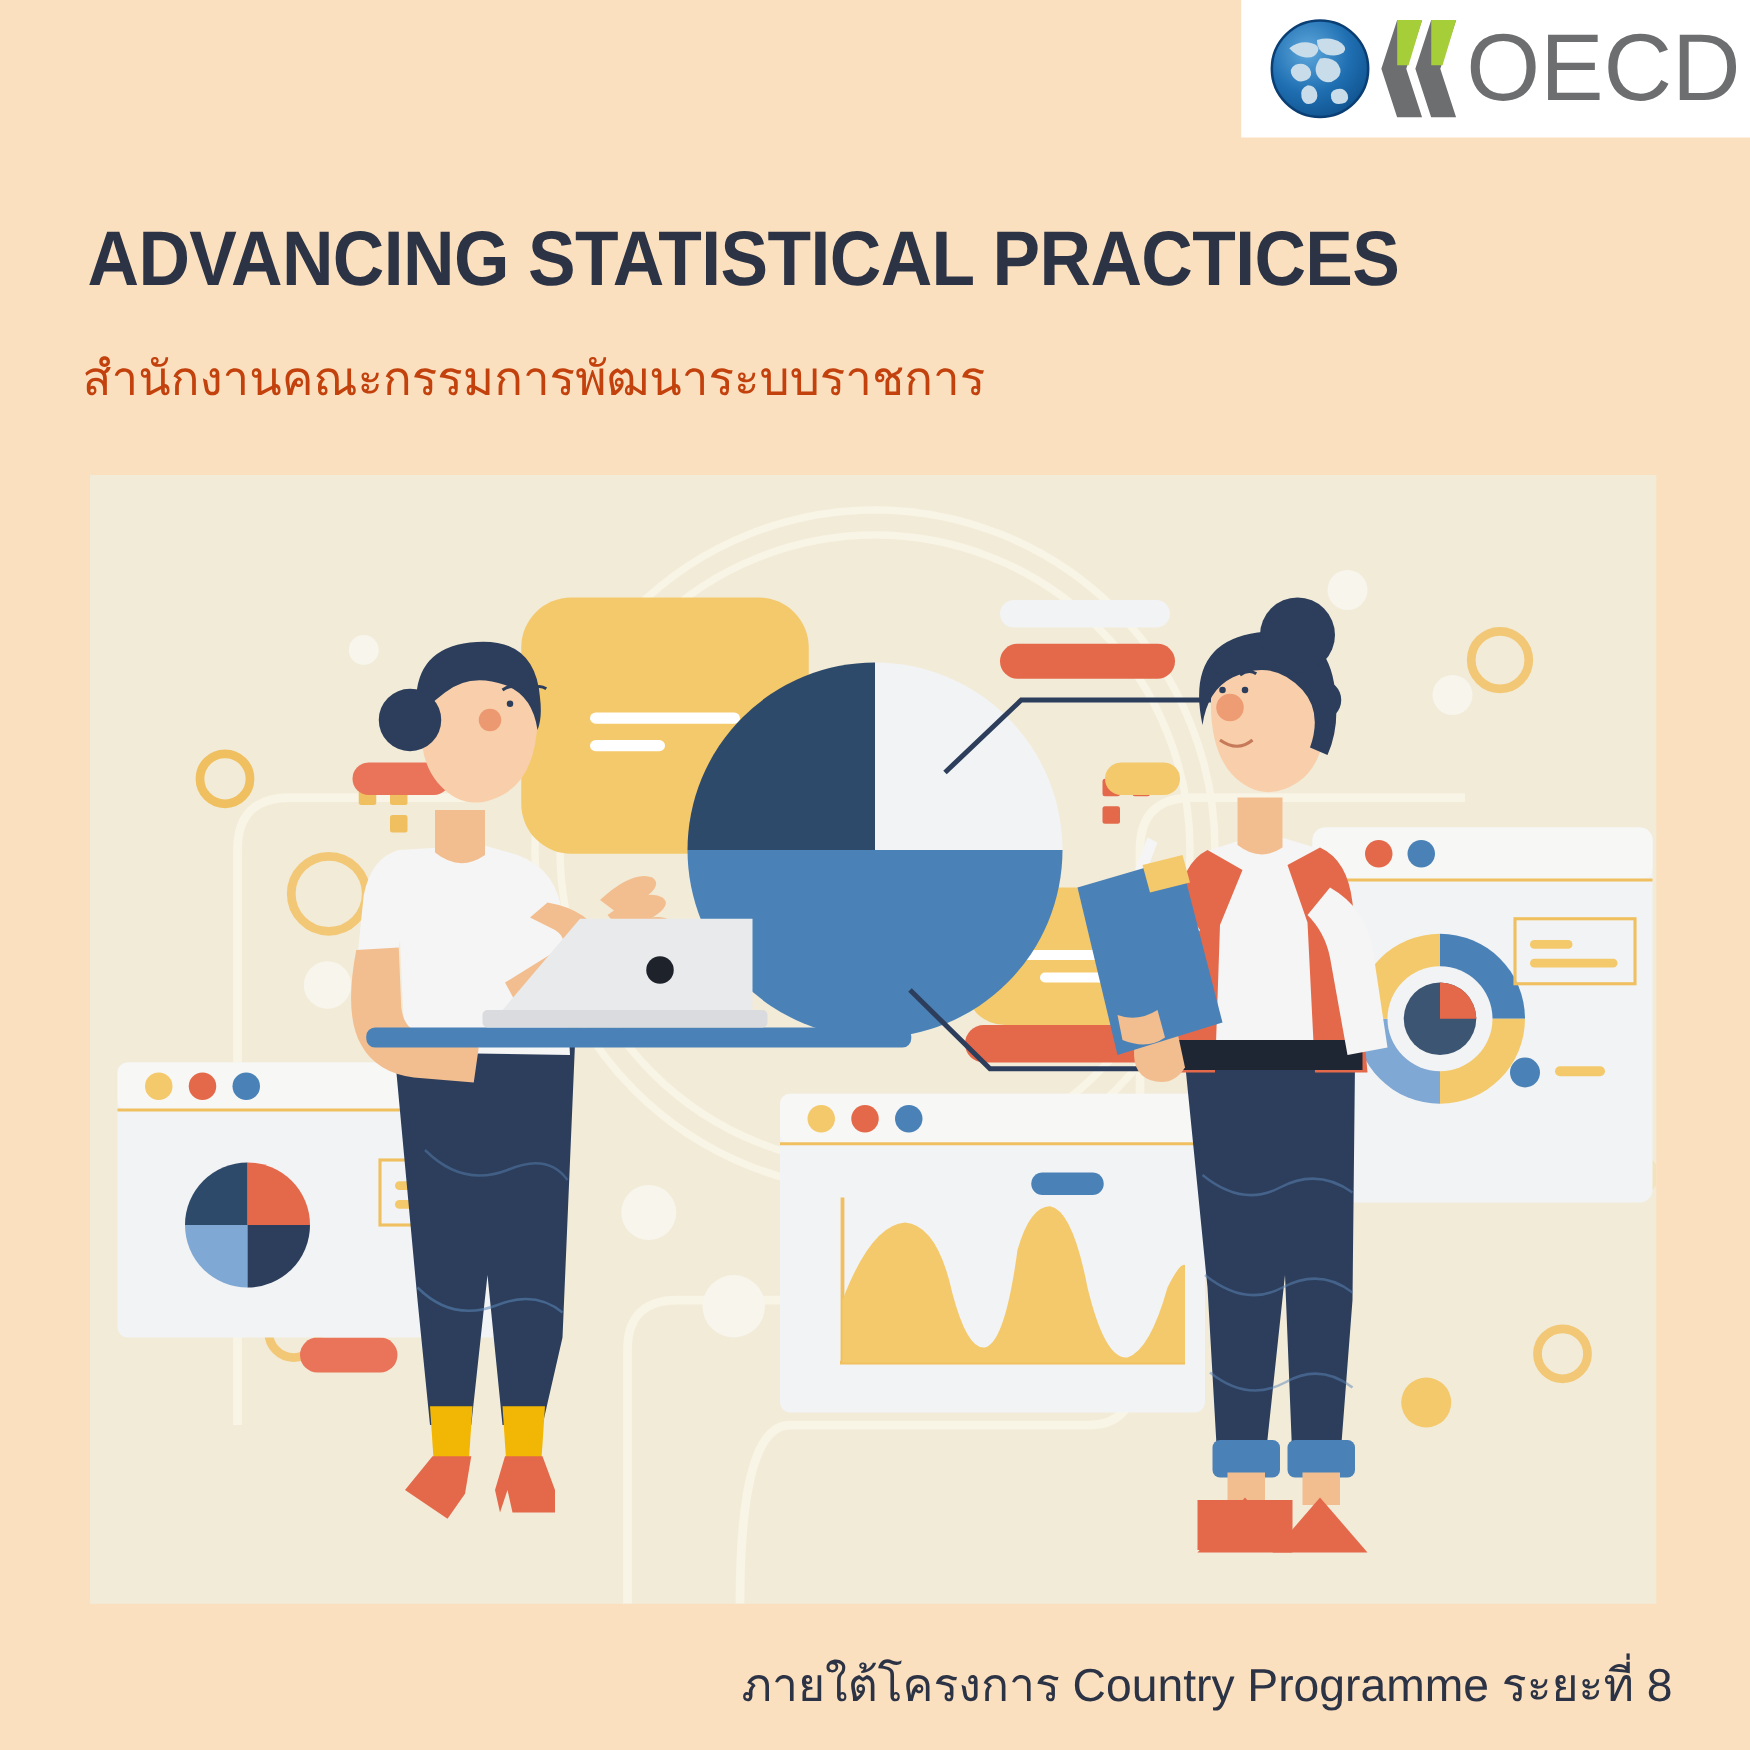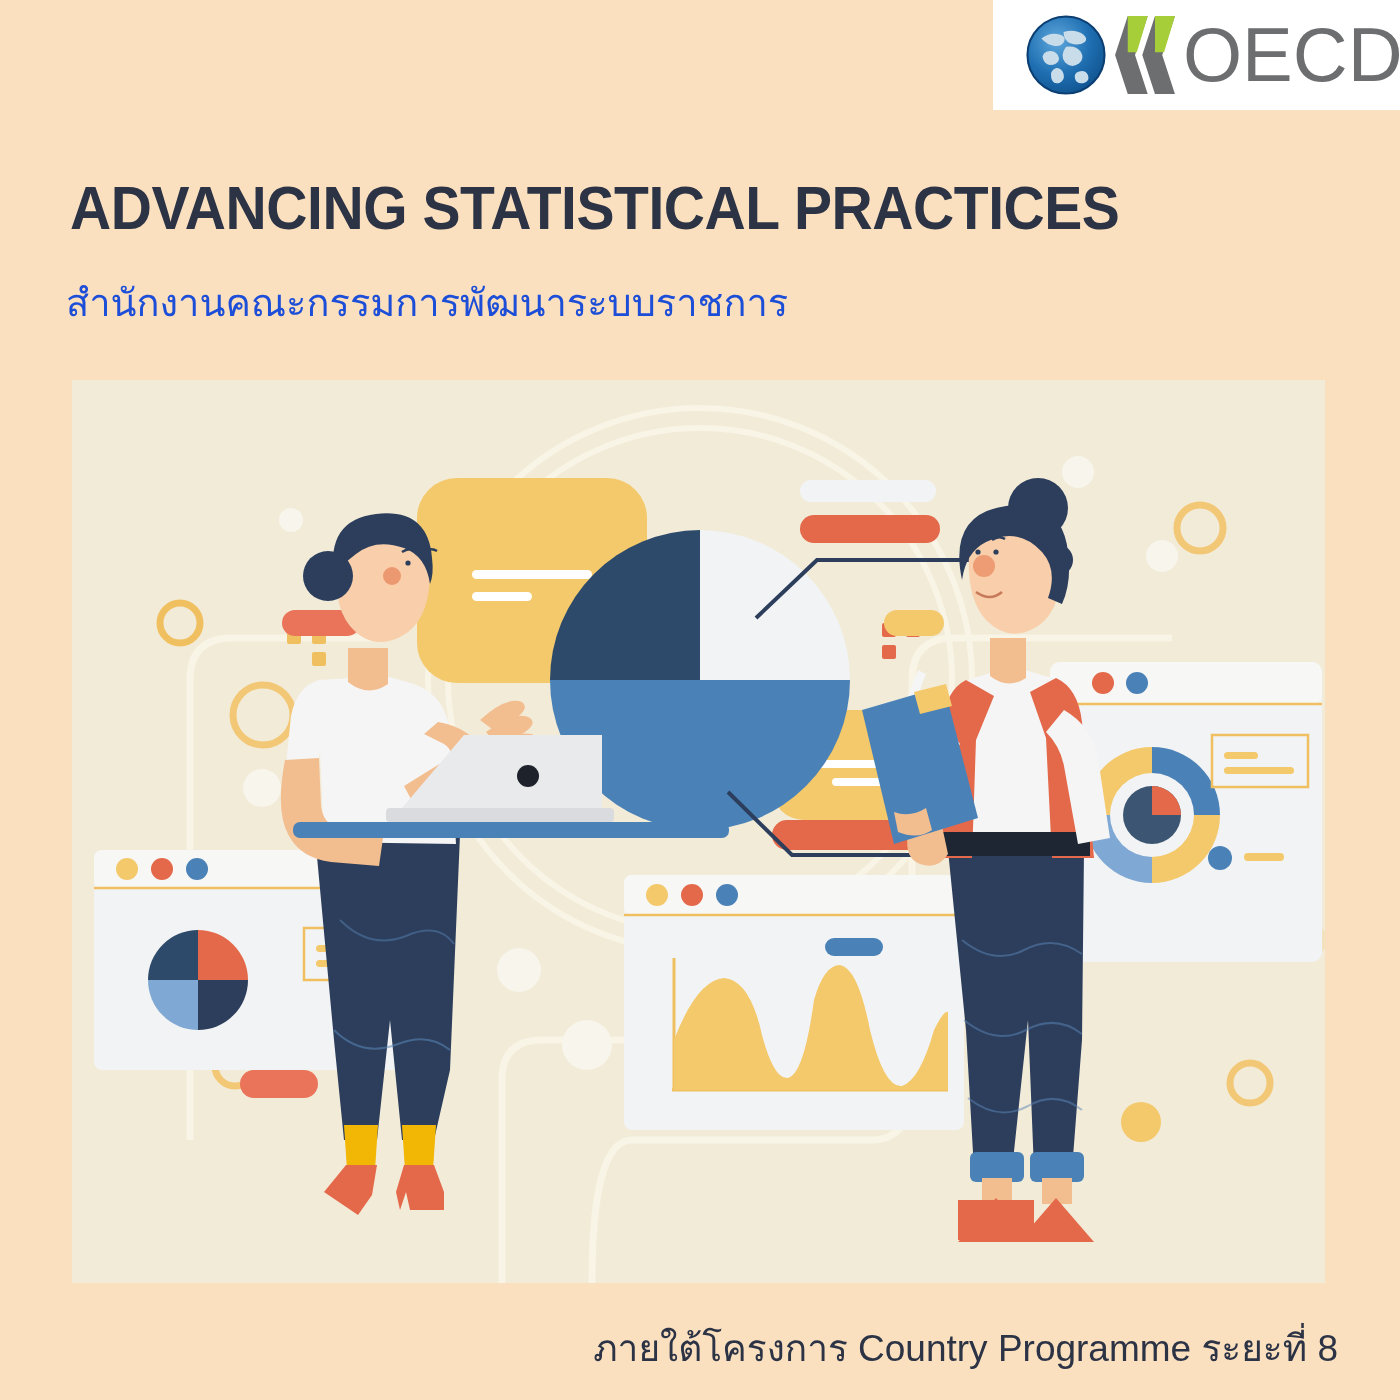--- a/index.html
+++ b/index.html
@@ -19,21 +19,21 @@
   
   #oecd-logo {
     position: absolute;
     top: 0;
     left: 993px;
     width: 407px;
     height: 110px;
     background: #FFFFFF;
     display: flex;
     align-items: center;
-    padding-left: 32px;
+    padding-left: 22px;
     box-sizing: border-box;
   }
   #oecd-globe { width: 82px; height: 82px; flex: 0 0 auto; }
   #oecd-chevrons { width: 64px; height: 78px; margin-left: 6px; flex: 0 0 auto; }
   #oecd-wordmark {
     font-size: 76px;
     letter-spacing: 0px;
     color: #6D6E70;
     font-weight: 400;
     margin-left: 6px;
@@ -53,21 +53,21 @@
     transform: scaleX(0.92);
     transform-origin: left top;
     white-space: nowrap;
     font-family: "Liberation Sans", "DejaVu Sans", sans-serif;
   }
   #subhead {
     position: absolute;
     left: 66px;
     top: 272px;
     font-size: 38px;
-    color: #1d4ed8;
+    color: #c2410c;
     font-weight: normal;
     white-space: nowrap;
     font-family: "Liberation Sans", "DejaVu Sans", sans-serif;
   }
   #footer-note {
     position: absolute;
     left: 0;
     right: 62px;
     top: 1318px;
     text-align: right;

